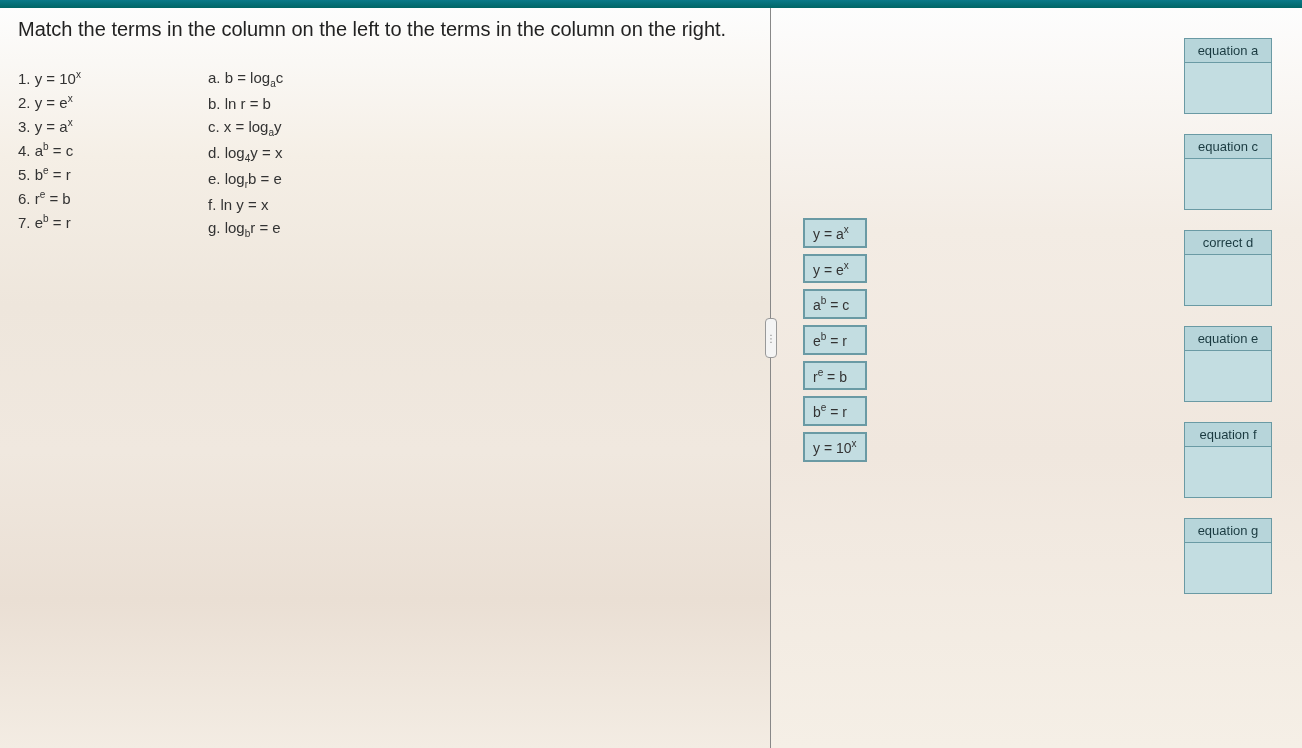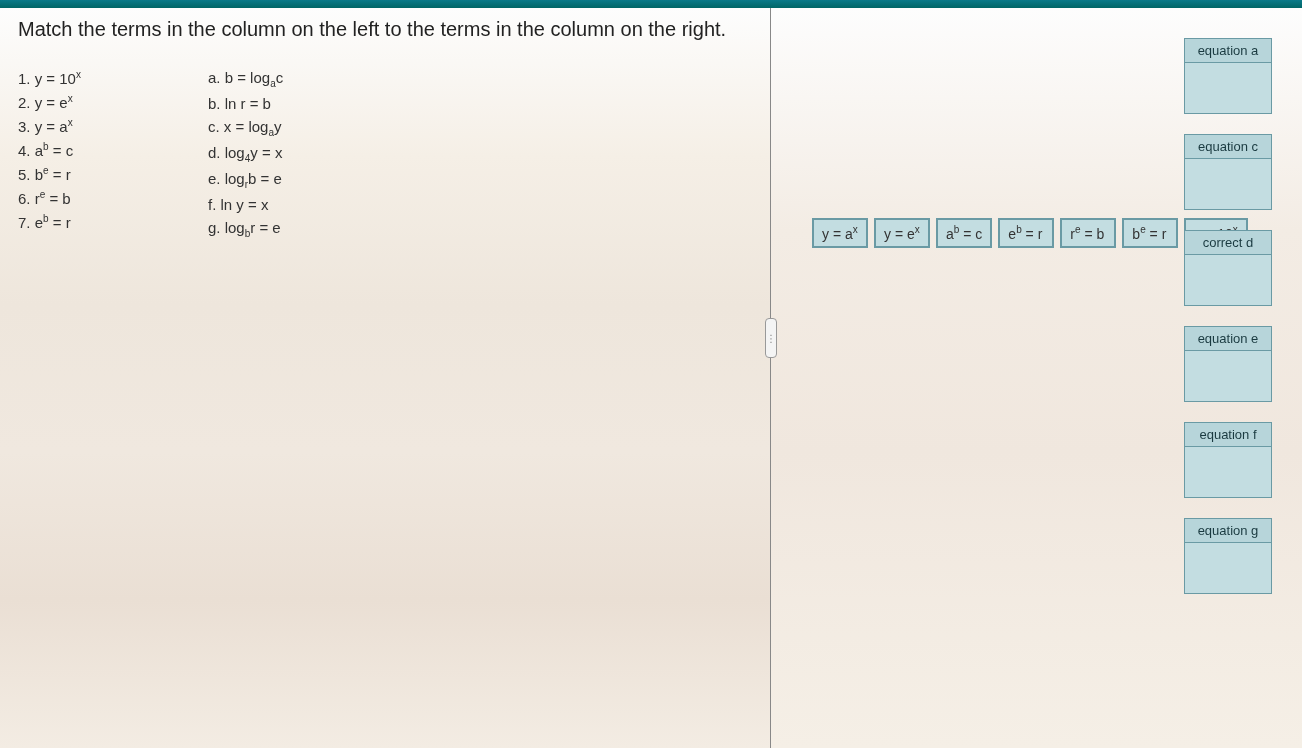--- a/index.html
+++ b/index.html
@@ -9,21 +9,21 @@
   .left-pane { width: 770px; padding: 10px 18px; background: linear-gradient(180deg,#fdfdfd 0%, #f5efe6 20%, #eee6dc 40%, #f0e8df 60%, #eadfd4 80%, #f3ece3 100%); position: relative; }
   .right-pane { flex: 1; padding: 10px 18px; background: linear-gradient(180deg,#fdfdfd 0%, #f3ece4 30%, #f0e7de 60%, #f5efe6 100%); border-left: 1px solid #888; position: relative; }
   .instruction { font-size: 20px; color: #222; margin-bottom: 28px; }
   .cols { display: flex; }
   .col { display: flex; flex-direction: column; gap: 6px; font-size: 15px; color: #333; }
   .col:first-child { width: 190px; }
   .row { white-space: nowrap; }
   sup { font-size: 10px; vertical-align: super; }
   sub { font-size: 10px; vertical-align: sub; }
   .splitter { position: absolute; left: -6px; top: 310px; width: 12px; height: 40px; border: 1px solid #999; border-radius: 4px; background: #f4f4f4; display:flex; align-items:center; justify-content:center; font-size:10px; color:#888; }
-  .drag-list { position: absolute; left: 41px; top: 210px; display: flex; flex-direction: row; gap: 6px; }
+  .drag-list { position: absolute; left: 32px; top: 210px; display: flex; flex-direction: column; gap: 6px; }
   .tile { border: 2px solid #6a9aa4; background: #c3dde1; padding: 4px 8px; font-size: 14px; color: #333; min-width: 56px; text-align: left; cursor: move; }
   .drop-col { position: absolute; right: 30px; top: 30px; display: flex; flex-direction: column; gap: 20px; }
   .drop-target { width: 88px; }
   .drop-label-box { border: 1px solid #6a9aa4; background: #b7d5da; padding: 4px 6px; font-size: 13px; color: #1a3a40; text-align: center; }
   .drop-slot { border: 1px solid #6a9aa4; background: #c3dde1; height: 52px; width: 88px; margin-top: -1px; }
 </style>
 </head>
 <body>
 
 <div class="topbar"></div>

